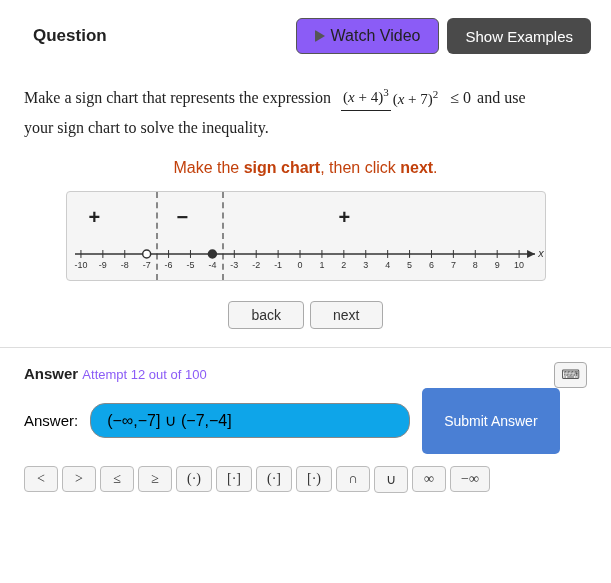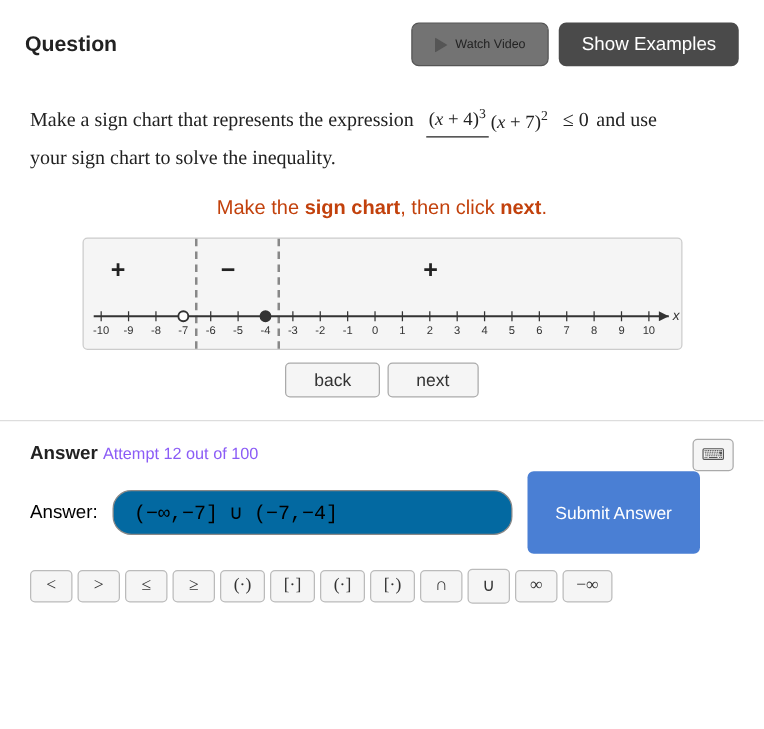--- a/index.html
+++ b/index.html
@@ -10,42 +10,42 @@
       min-height: 583px;
       padding: 0;
       overflow: hidden;
     }
 
     
     .header {
       display: flex;
       align-items: center;
       justify-content: space-between;
-      padding: 18px 20px 12px 20px;
+      padding: 18px 20px 12px 33px;
       border-bottom: none;
     }
     .header-question {
       font-family: Arial, sans-serif;
       font-size: 17px;
       font-weight: bold;
       color: #222;
     }
     .header-buttons {
       display: flex;
       gap: 8px;
     }
     .btn-watch {
       display: flex;
       align-items: center;
       gap: 6px;
       border: 1.5px solid #555;
-      background: #737373;
+      background: #8b5cf6;
       border-radius: 6px;
       padding: 8px 18px;
-      font-size: 10px;
+      font-size: 16px;
       cursor: pointer;
       color: #222;
       font-family: Arial, sans-serif;
     }
     .btn-examples {
       background: #4a4a4a;
       color: #fff;
       border: none;
       border-radius: 6px;
       padding: 9px 18px;
@@ -176,21 +176,21 @@
       bottom: 8px;
       left: 0;
       width: 100%;
     }
 
     
     .nav-buttons {
       display: flex;
       justify-content: center;
       gap: 6px;
-      margin: 10px 0 18px 0;
+      margin: 20px 0 18px 0;
     }
     .btn-nav {
       border: 1.5px solid #aaa;
       background: #f5f5f5;
       border-radius: 4px;
       padding: 5px 22px;
       font-size: 14px;
       cursor: pointer;
       color: #333;
       font-family: Arial, sans-serif;
@@ -216,24 +216,24 @@
     .answer-row {
       display: flex;
       align-items: center;
       gap: 12px;
     }
     .answer-box {
       border: 1.5px solid #888;
       border-radius: 15px;
       padding: 7px 16px;
       font-size: 16px;
-      background: #0369a1;
+      background: #0ea5e9;
       flex: 1;
       max-width: 320px;
-      font-family: Liberation Mono, monospace;
+      font-family: Liberation Sans, sans-serif;
     }
     .btn-submit {
       background: #4a7fd4;
       color: #fff;
       border: none;
       border-radius: 5px;
       padding: 25px 22px;
       font-size: 14px;
       cursor: pointer;
       font-family: Arial, sans-serif;

